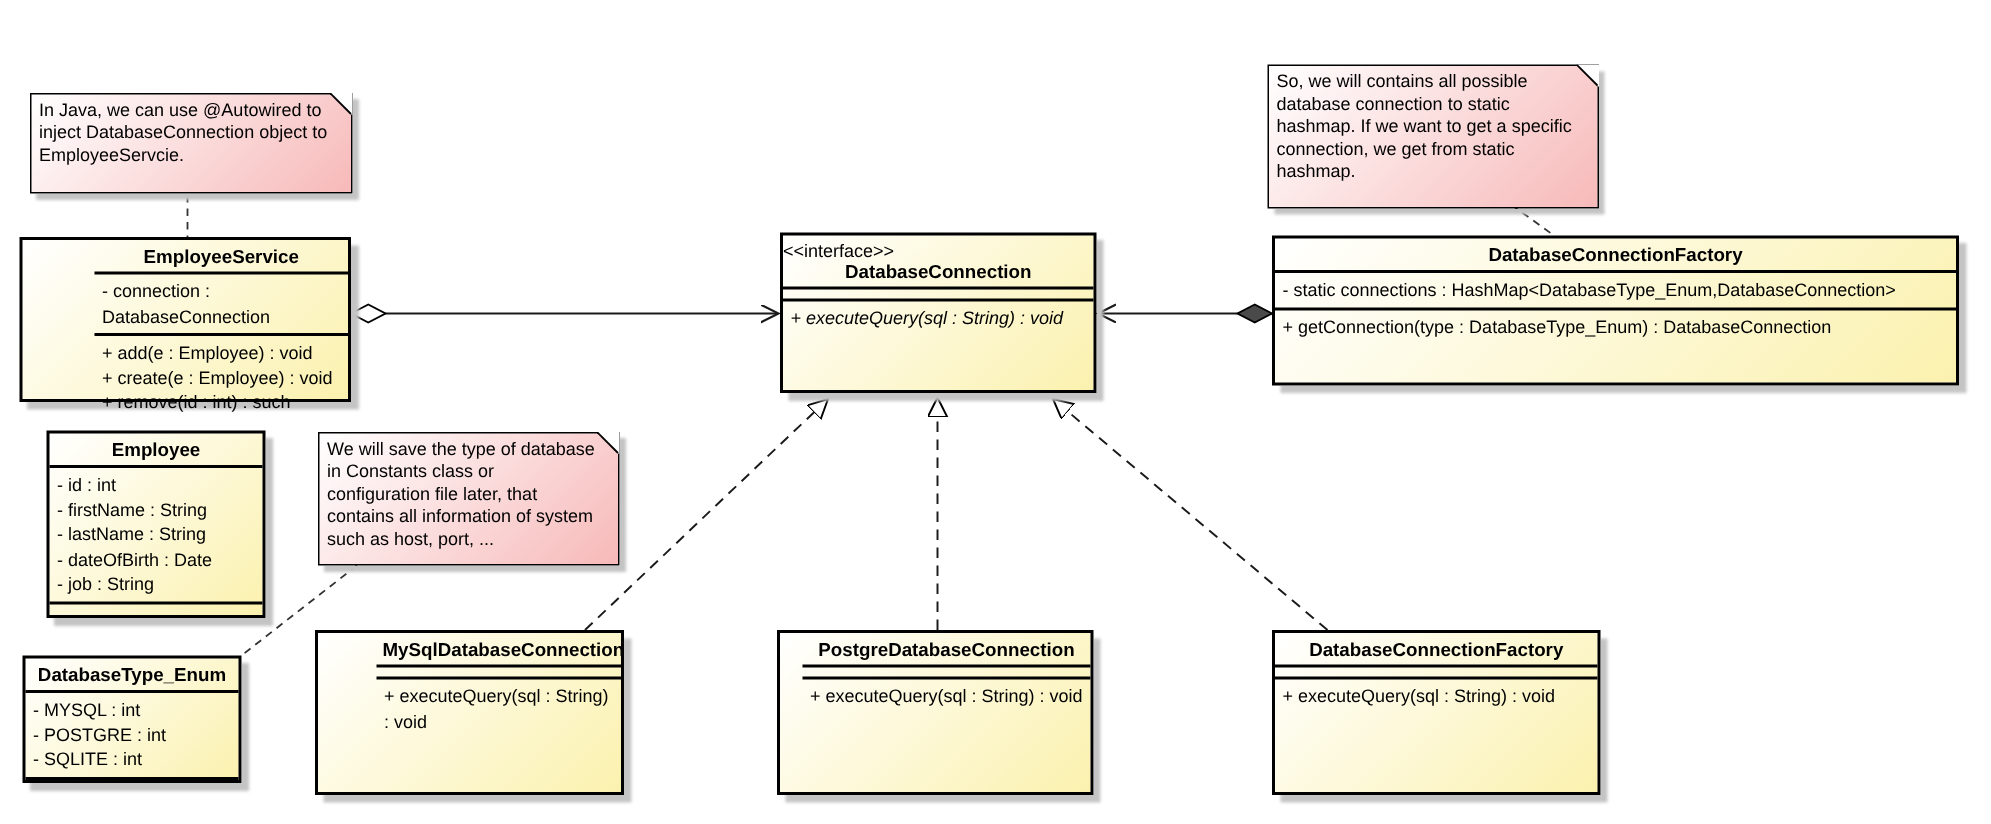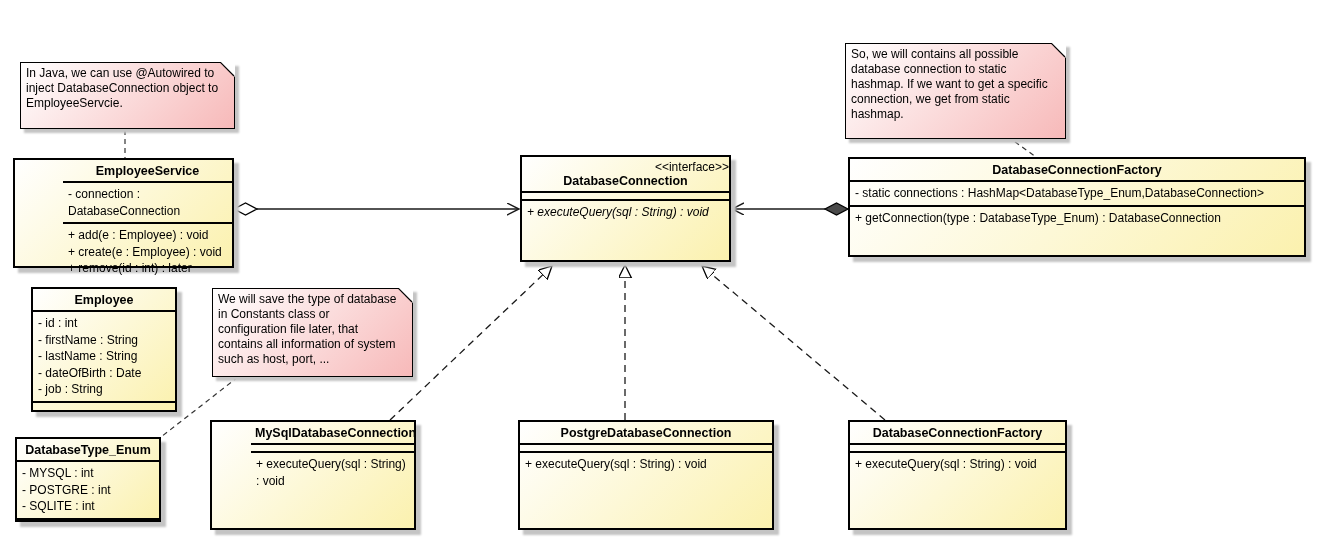--- a/index.html
+++ b/index.html
@@ -29,21 +29,21 @@
     font-size: 12px;
   }
   .uml-title {
     text-align: center;
     font-weight: bold;
     font-size: 12.5px;
     padding: 4px 4px 3px 4px;
     flex: 0 0 auto;
   }
   .uml-stereotype {
-    text-align: right;
+    text-align: left;
     font-weight: normal;
     font-size: 12px;
     padding-top: 3px;
   }
   .uml-title.with-stereo { padding-top: 0; }
   .uml-compartment {
     border-top: 2px solid var(--border-color);
     padding: 3px 5px;
     line-height: 16.5px;
   }
@@ -128,21 +128,21 @@
 </div>
 
 <div class="uml-class" style="left:13px; top:158px; width:221px; height:110px;padding-left:48px;">
   <div class="uml-title">EmployeeService</div>
   <div class="uml-compartment">
     <div>- connection : DatabaseConnection</div>
   </div>
   <div class="uml-compartment grow">
     <div>+ add(e : Employee) : void</div>
     <div>+ create(e : Employee) : void</div>
-    <div>+ remove(id : int) : later</div>
+    <div>+ remove(id : int) : such</div>
   </div>
 </div>
 
 <div class="uml-class" style="left:520px; top:155px; width:211px; height:107px;">
   <div class="uml-stereotype">&lt;&lt;interface&gt;&gt;</div>
   <div class="uml-title with-stereo">DatabaseConnection</div>
   <div class="uml-compartment empty"></div>
   <div class="uml-compartment grow">
     <div class="italic">+ executeQuery(sql : String) : void</div>
   </div>
@@ -181,21 +181,21 @@
 </div>
 
 <div class="uml-class" style="left:210px; top:420px; width:206px; height:110px;padding-left:39px;">
   <div class="uml-title">MySqlDatabaseConnection</div>
   <div class="uml-compartment empty"></div>
   <div class="uml-compartment grow">
     <div>+ executeQuery(sql : String) : void</div>
   </div>
 </div>
 
-<div class="uml-class" style="left:518px; top:420px; width:256px; height:110px;">
+<div class="uml-class" style="left:518px; top:420px; width:211px; height:110px;padding-left:15px;">
   <div class="uml-title">PostgreDatabaseConnection</div>
   <div class="uml-compartment empty"></div>
   <div class="uml-compartment grow">
     <div>+ executeQuery(sql : String) : void</div>
   </div>
 </div>
 
 <div class="uml-class" style="left:848px; top:420px; width:219px; height:110px;">
   <div class="uml-title">DatabaseConnectionFactory</div>
   <div class="uml-compartment empty"></div>

